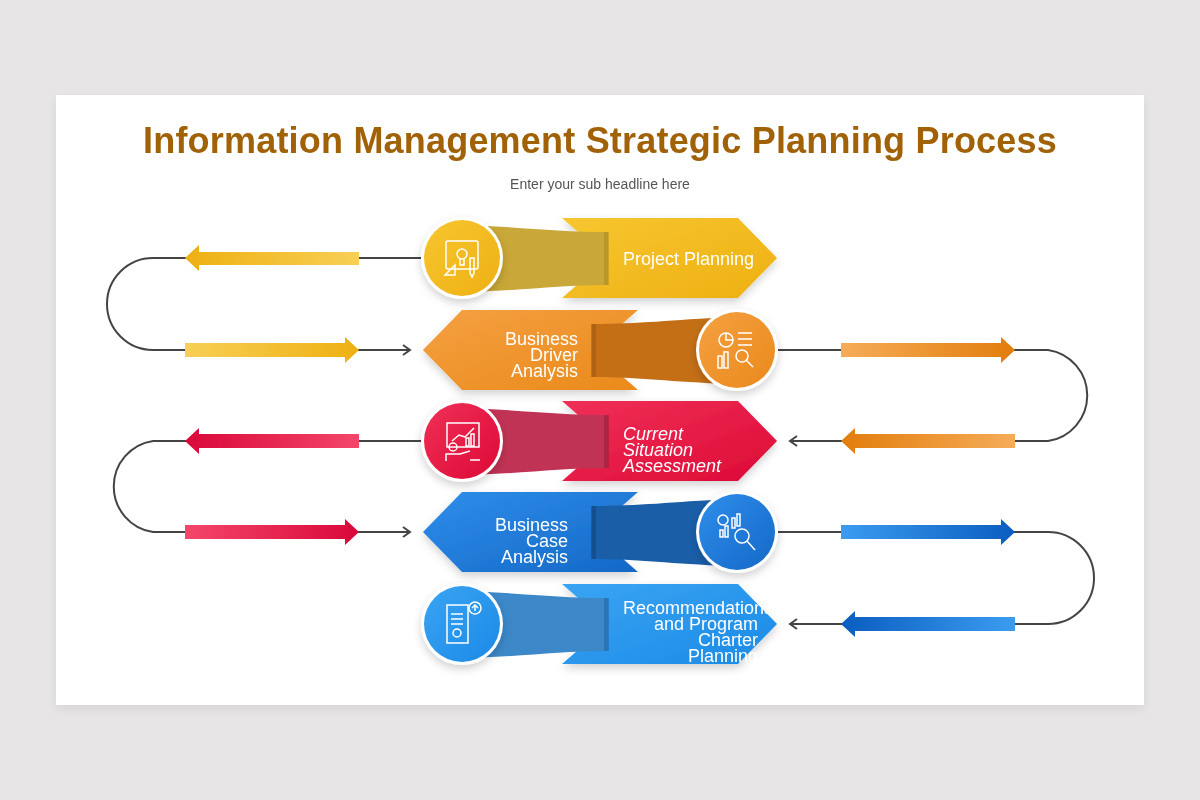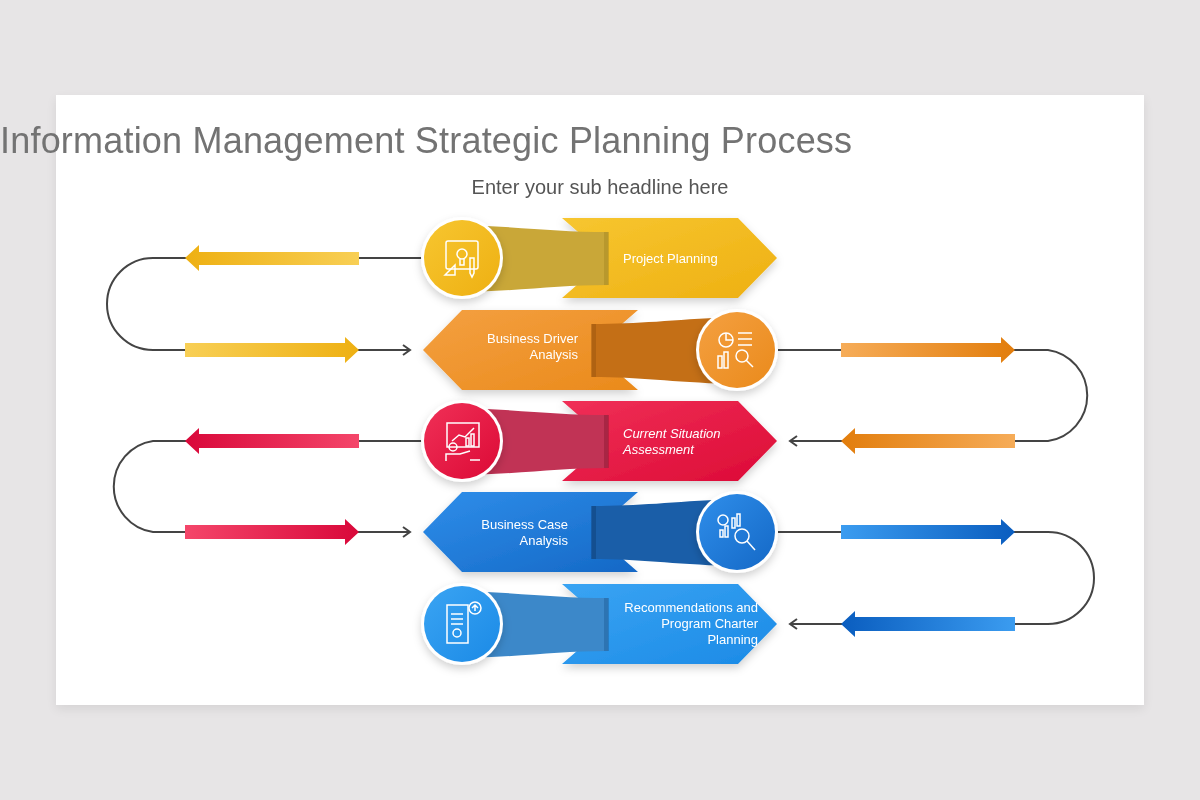--- a/index.html
+++ b/index.html
@@ -1,21 +1,21 @@
 <!DOCTYPE html>
 <html><head>
 <meta charset="utf-8">
 <style>
   html,body{margin:0;padding:0;}
   body{width:1200px;height:800px;background:#e7e5e6;position:relative;overflow:hidden;font-family:"Liberation Sans",sans-serif;}
   .slide{position:absolute;left:56px;top:95px;width:1088px;height:610px;background:#ffffff;box-shadow:0 4px 10px rgba(0,0,0,0.08);}
-  .title{position:absolute;left:0;top:120px;width:1200px;text-align:left;font-size:36px;color:#737373;letter-spacing:0.2px;}
-  .subtitle{position:absolute;left:0;top:176px;width:1200px;text-align:center;font-size:20px;color:#555555;}
+  .title{position:absolute;left:0;top:120px;width:1200px;text-align:center;font-size:36px;color:#a16207;letter-spacing:0.2px;font-weight:bold;}
+  .subtitle{position:absolute;left:0;top:176px;width:1200px;text-align:center;font-size:14px;color:#555555;}
   svg.diagram{position:absolute;left:0;top:0;}
-  .label{position:absolute;color:#ffffff;font-size:13px;line-height:16px;}
+  .label{position:absolute;color:#ffffff;font-size:18px;line-height:16px;}
   .label.right{text-align:right;}
 </style>
 </head>
 <body>
 
 <div class="slide"></div>
 <div class="title">Information Management Strategic Planning Process</div>
 <div class="subtitle">Enter your sub headline here</div>
 
 <svg class="diagram" width="1200" height="800" viewBox="0 0 1200 800">

